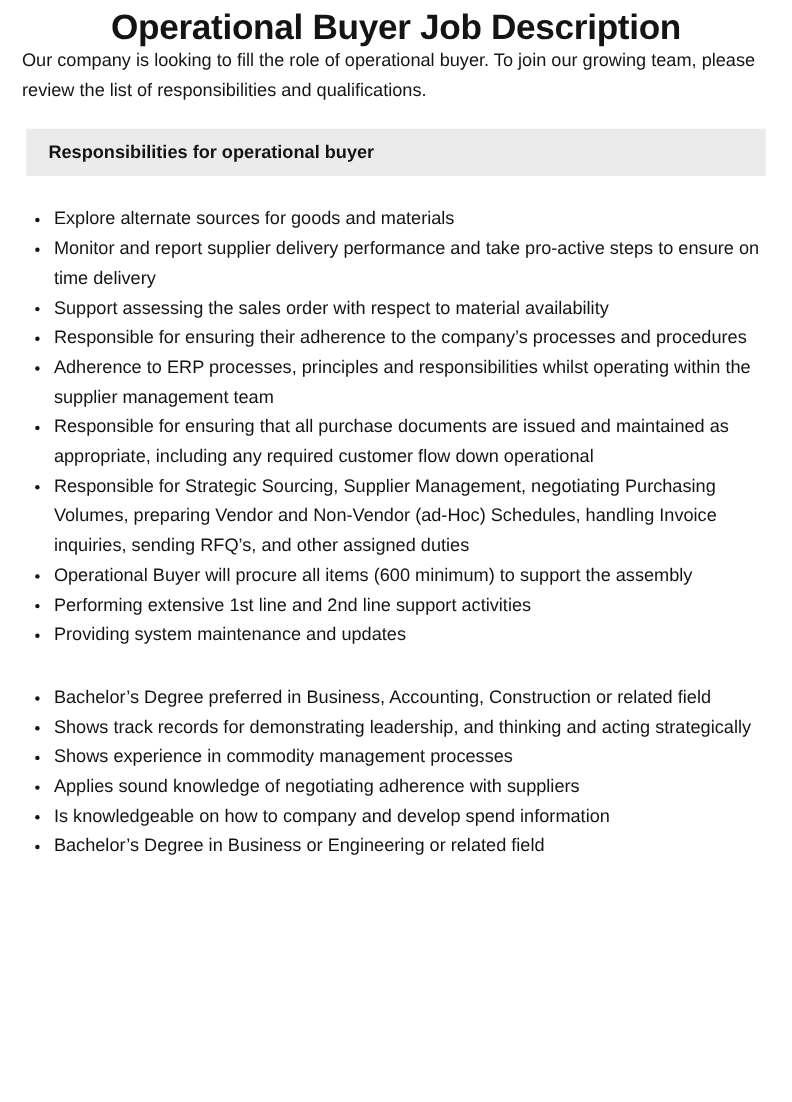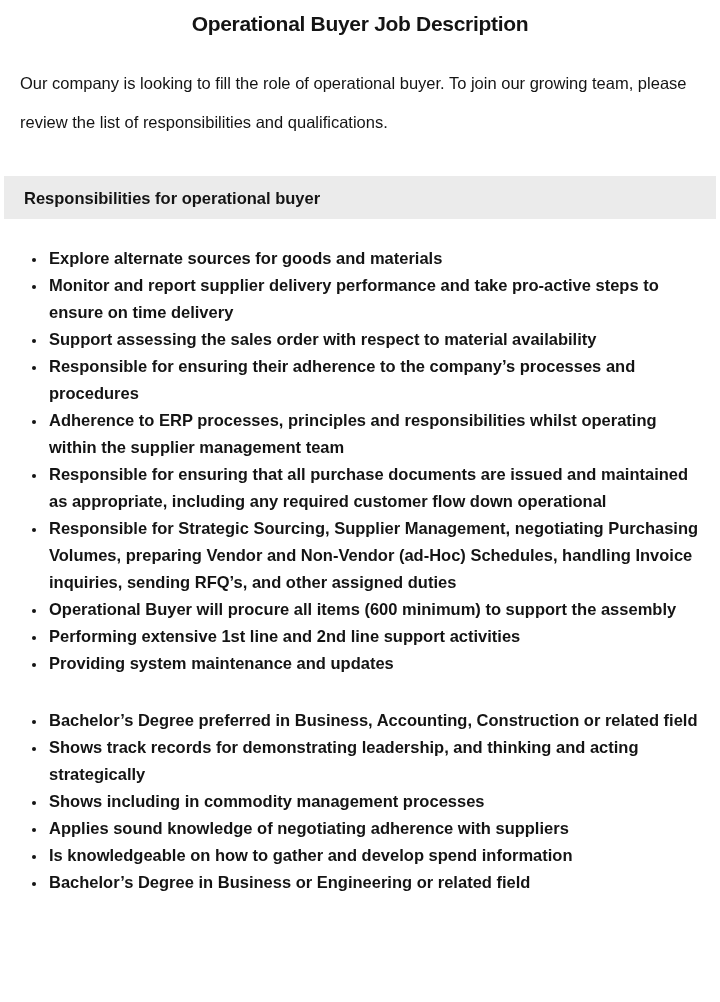--- a/index.html
+++ b/index.html
@@ -9,44 +9,42 @@
     font-family: "Liberation Sans", sans-serif;
     color: #141414;
   }
   .page {
     width: 720px;
     min-height: 1002px;
     padding-top: 6px;
   }
   .doc-title {
     text-align: center;
-    font-size: 21px;
+    font-size: 32px;
     line-height: 36px;
     font-weight: 700;
     letter-spacing: -0.3px;
-    margin-bottom: 22px;
   }
   .intro {
-    margin: 0 20px 34px 20px;
+    margin: 0 20px 21px 20px;
     font-size: 16.5px;
-    line-height: 39px;
+    line-height: 27px;
   }
   .section-heading {
-    margin: 0 4px;
+    margin: 0 24px;
     background: #ebebeb;
     font-size: 16.5px;
     line-height: 20px;
     font-weight: 700;
     padding: 12px 20px 11px 20px;
   }
   ul.bullet-list {
     margin: 26px 20px 30px 20px;
     padding-left: 27px;
     list-style: disc outside;
-    font-weight: bold;
   }
   ul.bullet-list li {
     font-size: 16.5px;
     line-height: 27px;
     padding-left: 2px;
   }
   ul.bullet-list li::marker {
     font-size: 13px;
   }
 </style>
@@ -71,19 +69,19 @@
       <li>Responsible for Strategic Sourcing, Supplier Management, negotiating Purchasing Volumes, preparing Vendor and Non-Vendor (ad-Hoc) Schedules, handling Invoice inquiries, sending RFQ’s, and other assigned duties</li>
       <li>Operational Buyer will procure all items (600 minimum) to support the assembly</li>
       <li>Performing extensive 1st line and 2nd line support activities</li>
       <li>Providing system maintenance and updates</li>
     </ul>
 
 
   <ul class="bullet-list">
       <li>Bachelor’s Degree preferred in Business, Accounting, Construction or related field</li>
       <li>Shows track records for demonstrating leadership, and thinking and acting strategically</li>
-      <li>Shows including in commodity management processes</li>
+      <li>Shows experience in commodity management processes</li>
       <li>Applies sound knowledge of negotiating adherence with suppliers</li>
-      <li>Is knowledgeable on how to gather and develop spend information</li>
+      <li>Is knowledgeable on how to company and develop spend information</li>
       <li>Bachelor’s Degree in Business or Engineering or related field</li>
     </ul>
 
 </div>
 
 </body></html>

